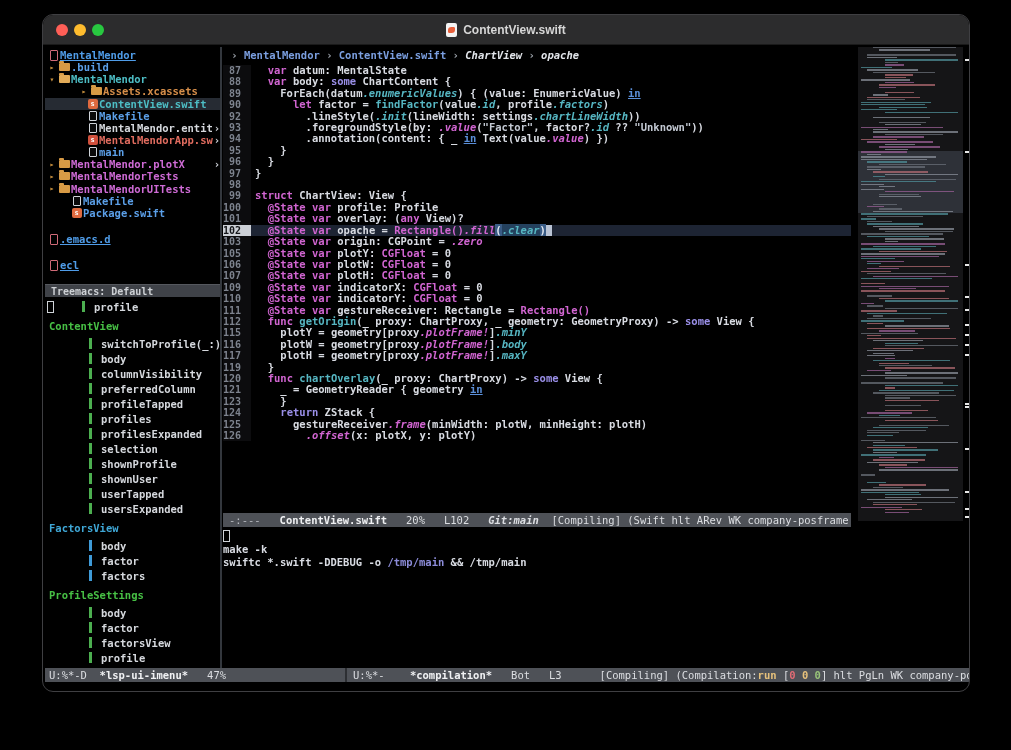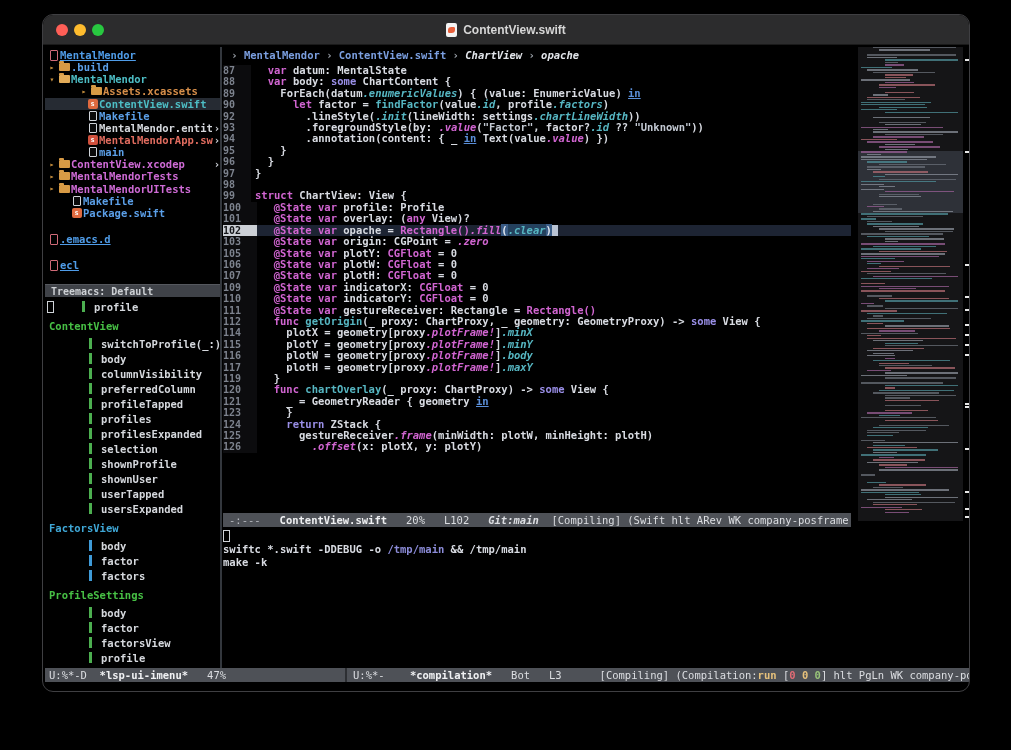--- a/index.html
+++ b/index.html
@@ -66,21 +66,21 @@
   
   .breadcrumb { position:absolute; left:182px; top:32px; width:624px; height:16px; display:flex; align-items:center;
     font-size:10.5px; font-weight:bold; white-space:pre; }
   .bc-sep { color:#9aa0a8; }
   .bc-blue { color:#7b9fe0; }
   .bc-ctx  { color:#e2e5ea; font-style:italic; }
 
   
   .code-area { position:absolute; left:180px; top:50px; width:628px; height:448px; overflow:hidden; }
   .crow { height:11.42px; display:flex; white-space:pre; font-size:10.5px; font-weight:bold; line-height:11.42px; }
-  .crow .gut { flex:0 0 28px; background:#0c0c0e; color:#7d838e; text-align:right; padding-right:16px; font-size:10px; }
+  .crow .gut { flex:0 0 28px; background:#0c0c0e; color:#7d838e; text-align:right; padding-right:10px; font-size:10px; }
   .crow .src { flex:1; color:#d8dbe2; padding-left:4px; }
   .crow.current { background:#1d2433; }
   .crow.current .gut { background:#ccd0d6; color:#15161a; }
   .tk-d { color:#d8dbe2; }
   .tk-k { color:#d165d1; }
   .tk-v { color:#9a8fe8; }
   .tk-b { color:#5b8fd9; text-decoration:underline; }
   .tk-fn { color:#56b6c2; }
   .tk-ci { color:#56b6c2; font-style:italic; }
   .tk-pi { color:#d165d1; font-style:italic; }
@@ -138,21 +138,21 @@
   <div class="tree" id="tree">
       <div class="trow" style="padding-left: 2px;"><span class="ic"><span class="rooticon"></span></span><span class="t-root">MentalMendor</span></div>
       <div class="trow" style="padding-left: 1px;"><span class="chev">▸</span><span class="ic"><span class="folder"></span></span><span class="t-blue">.build</span></div>
       <div class="trow" style="padding-left: 1px;"><span class="chev">▾</span><span class="ic"><span class="folder open"></span></span><span class="t-cyan">MentalMendor</span></div>
       <div class="trow" style="padding-left: 33px;"><span class="chev">▸</span><span class="ic"><span class="folder"></span></span><span class="t-orange">Assets.xcassets</span></div>
       <div class="trow selected" style="padding-left: 41px;"><span class="ic"><span class="swifticon">s</span></span><span class="t-cyan">ContentView.swift</span></div>
       <div class="trow" style="padding-left: 41px;"><span class="ic"><span class="pagefile"></span></span><span class="t-blue">Makefile</span></div>
       <div class="trow" style="padding-left: 41px;"><span class="ic"><span class="pagefile"></span></span><span class="t-white">MentalMendor.entit</span><span class="trunc">›</span></div>
       <div class="trow" style="padding-left: 41px;"><span class="ic"><span class="swifticon red">s</span></span><span class="t-red">MentalMendorApp.sw</span><span class="trunc">›</span></div>
       <div class="trow" style="padding-left: 41px;"><span class="ic"><span class="pagefile"></span></span><span class="t-blue">main</span></div>
-      <div class="trow" style="padding-left: 1px;"><span class="chev">▸</span><span class="ic"><span class="folder"></span></span><span class="t-pink">ContentView.xcodep</span><span class="trunc">›</span></div>
+      <div class="trow" style="padding-left: 1px;"><span class="chev">▸</span><span class="ic"><span class="folder"></span></span><span class="t-pink">MentalMendor.plotX</span><span class="trunc">›</span></div>
       <div class="trow" style="padding-left: 1px;"><span class="chev">▸</span><span class="ic"><span class="folder"></span></span><span class="t-pink">MentalMendorTests</span></div>
       <div class="trow" style="padding-left: 1px;"><span class="chev">▸</span><span class="ic"><span class="folder"></span></span><span class="t-pink">MentalMendorUITests</span></div>
       <div class="trow" style="padding-left: 25px;"><span class="ic"><span class="pagefile"></span></span><span class="t-blue">Makefile</span></div>
       <div class="trow" style="padding-left: 25px;"><span class="ic"><span class="swifticon">s</span></span><span class="t-blue">Package.swift</span></div>
       <div class="trow gap"></div>
       <div class="trow" style="padding-left: 2px;"><span class="ic"><span class="rooticon"></span></span><span class="t-root">.emacs.d</span></div>
       <div class="trow gap"></div>
       <div class="trow" style="padding-left: 2px;"><span class="ic"><span class="rooticon"></span></span><span class="t-root">ecl</span></div>
     </div>
 
@@ -203,39 +203,38 @@
       <div class="crow"><span class="gut">101</span><span class="src"><span class="tk-d">  </span><span class="tk-k">@State</span><span class="tk-d"> </span><span class="tk-k">var</span><span class="tk-d"> overlay: (</span><span class="tk-k">any</span><span class="tk-d"> View)?</span></span></div>
       <div class="crow current"><span class="gut">102</span><span class="src"><span class="tk-d">  </span><span class="tk-k">@State</span><span class="tk-d"> </span><span class="tk-k">var</span><span class="tk-d"> opache = </span><span class="tk-p">Rectangle()</span><span class="tk-pi">.fill</span><span class="tk-ph">(</span><span class="tk-cs">.clear</span><span class="tk-ph">)</span><span class="tk-cur"></span></span></div>
       <div class="crow"><span class="gut">103</span><span class="src"><span class="tk-d">  </span><span class="tk-k">@State</span><span class="tk-d"> </span><span class="tk-k">var</span><span class="tk-d"> origin: CGPoint = </span><span class="tk-pi">.zero</span></span></div>
       <div class="crow"><span class="gut">105</span><span class="src"><span class="tk-d">  </span><span class="tk-k">@State</span><span class="tk-d"> </span><span class="tk-k">var</span><span class="tk-d"> plotY: </span><span class="tk-p">CGFloat</span><span class="tk-d"> = 0</span></span></div>
       <div class="crow"><span class="gut">106</span><span class="src"><span class="tk-d">  </span><span class="tk-k">@State</span><span class="tk-d"> </span><span class="tk-k">var</span><span class="tk-d"> plotW: </span><span class="tk-p">CGFloat</span><span class="tk-d"> = 0</span></span></div>
       <div class="crow"><span class="gut">107</span><span class="src"><span class="tk-d">  </span><span class="tk-k">@State</span><span class="tk-d"> </span><span class="tk-k">var</span><span class="tk-d"> plotH: </span><span class="tk-p">CGFloat</span><span class="tk-d"> = 0</span></span></div>
       <div class="crow"><span class="gut">109</span><span class="src"><span class="tk-d">  </span><span class="tk-k">@State</span><span class="tk-d"> </span><span class="tk-k">var</span><span class="tk-d"> indicatorX: </span><span class="tk-p">CGFloat</span><span class="tk-d"> = 0</span></span></div>
       <div class="crow"><span class="gut">110</span><span class="src"><span class="tk-d">  </span><span class="tk-k">@State</span><span class="tk-d"> </span><span class="tk-k">var</span><span class="tk-d"> indicatorY: </span><span class="tk-p">CGFloat</span><span class="tk-d"> = 0</span></span></div>
       <div class="crow"><span class="gut">111</span><span class="src"><span class="tk-d">  </span><span class="tk-k">@State</span><span class="tk-d"> </span><span class="tk-k">var</span><span class="tk-d"> gestureReceiver: Rectangle = </span><span class="tk-p">Rectangle()</span></span></div>
       <div class="crow"><span class="gut">112</span><span class="src"><span class="tk-d">  </span><span class="tk-k">func</span><span class="tk-d"> </span><span class="tk-fn">getOrigin</span><span class="tk-d">(_ proxy: ChartProxy, _ geometry: GeometryProxy) -&gt; </span><span class="tk-v">some</span><span class="tk-d"> View {</span></span></div>
-      <div class="crow"><span class="gut">114</span><span class="src"><span class="tk-d">    plotX = geometry[proxy</span><span class="tk-pi">.plotFrame!</span><span class="tk-d">]</span><span class="tk-ci">.minX</span></span></div>
       <div class="crow"><span class="gut">115</span><span class="src"><span class="tk-d">    plotY = geometry[proxy</span><span class="tk-pi">.plotFrame!</span><span class="tk-d">]</span><span class="tk-ci">.minY</span></span></div>
       <div class="crow"><span class="gut">116</span><span class="src"><span class="tk-d">    plotW = geometry[proxy</span><span class="tk-pi">.plotFrame!</span><span class="tk-d">]</span><span class="tk-ci">.body</span></span></div>
       <div class="crow"><span class="gut">117</span><span class="src"><span class="tk-d">    plotH = geometry[proxy</span><span class="tk-pi">.plotFrame!</span><span class="tk-d">]</span><span class="tk-ci">.maxY</span></span></div>
       <div class="crow"><span class="gut">119</span><span class="src"><span class="tk-d">  }</span></span></div>
       <div class="crow"><span class="gut">120</span><span class="src"><span class="tk-d">  </span><span class="tk-k">func</span><span class="tk-d"> </span><span class="tk-fn">chartOverlay</span><span class="tk-d">(_ proxy: ChartProxy) -&gt; </span><span class="tk-v">some</span><span class="tk-d"> View {</span></span></div>
       <div class="crow"><span class="gut">121</span><span class="src"><span class="tk-d">    _ = GeometryReader { geometry </span><span class="tk-b">in</span></span></div>
       <div class="crow"><span class="gut">123</span><span class="src"><span class="tk-d">    }</span></span></div>
       <div class="crow"><span class="gut">124</span><span class="src"><span class="tk-d">    </span><span class="tk-v">return</span><span class="tk-d"> ZStack {</span></span></div>
       <div class="crow"><span class="gut">125</span><span class="src"><span class="tk-d">      gestureReceiver</span><span class="tk-pi">.frame</span><span class="tk-d">(minWidth: plotW, minHeight: plotH)</span></span></div>
       <div class="crow"><span class="gut">126</span><span class="src"><span class="tk-d">        </span><span class="tk-pi">.offset</span><span class="tk-d">(x: plotX, y: plotY)</span></span></div>
     </div>
 
   <div class="modeline code-ml" id="codeml"><span class="ml-dim">-:---   </span><span class="ml-bold">ContentView.swift</span><span class="">   20%   L102   </span><span class="ml-italic">Git:main</span><span class="">  [Compiling] (Swift hlt ARev WK company-posframe </span></div>
 
   <div class="compil" id="compil">
       <div class="comp-line"><span class="comp-cursor"></span></div>
+      <div class="comp-line"><span class="">make -k</span></div>
       <div class="comp-line"><span class="">swiftc *.swift -DDEBUG -o </span><span class="comp-link">/tmp/main</span><span class=""> &amp;&amp; /tmp/main</span></div>
-      <div class="comp-line"><span class="">make -k</span></div>
     </div>
 
   <div class="bottom-ml">
     <div class="modeline bml-left" id="bml-left"><span class="">U:%*-D  </span><span class="ml-bold">*lsp-ui-imenu*</span><span class="">   47%</span></div>
     <div class="modeline bml-right" id="bml-right"><span class="">U:%*-    </span><span class="ml-bold">*compilation*</span><span class="">   Bot   L3      [Compiling] (Compilation:</span><span class="ml-yellow">run</span><span class=""> [</span><span class="ml-red">0</span><span class=""> </span><span class="ml-yellow">0</span><span class=""> </span><span class="ml-greenN">0</span><span class="">] hlt PgLn WK company-posframe)</span></div>
   </div>
 
   <div class="minimap" id="minimap">
     <div class="mm-viewport"></div>
     <div class="mm-lines" id="mm-lines">

